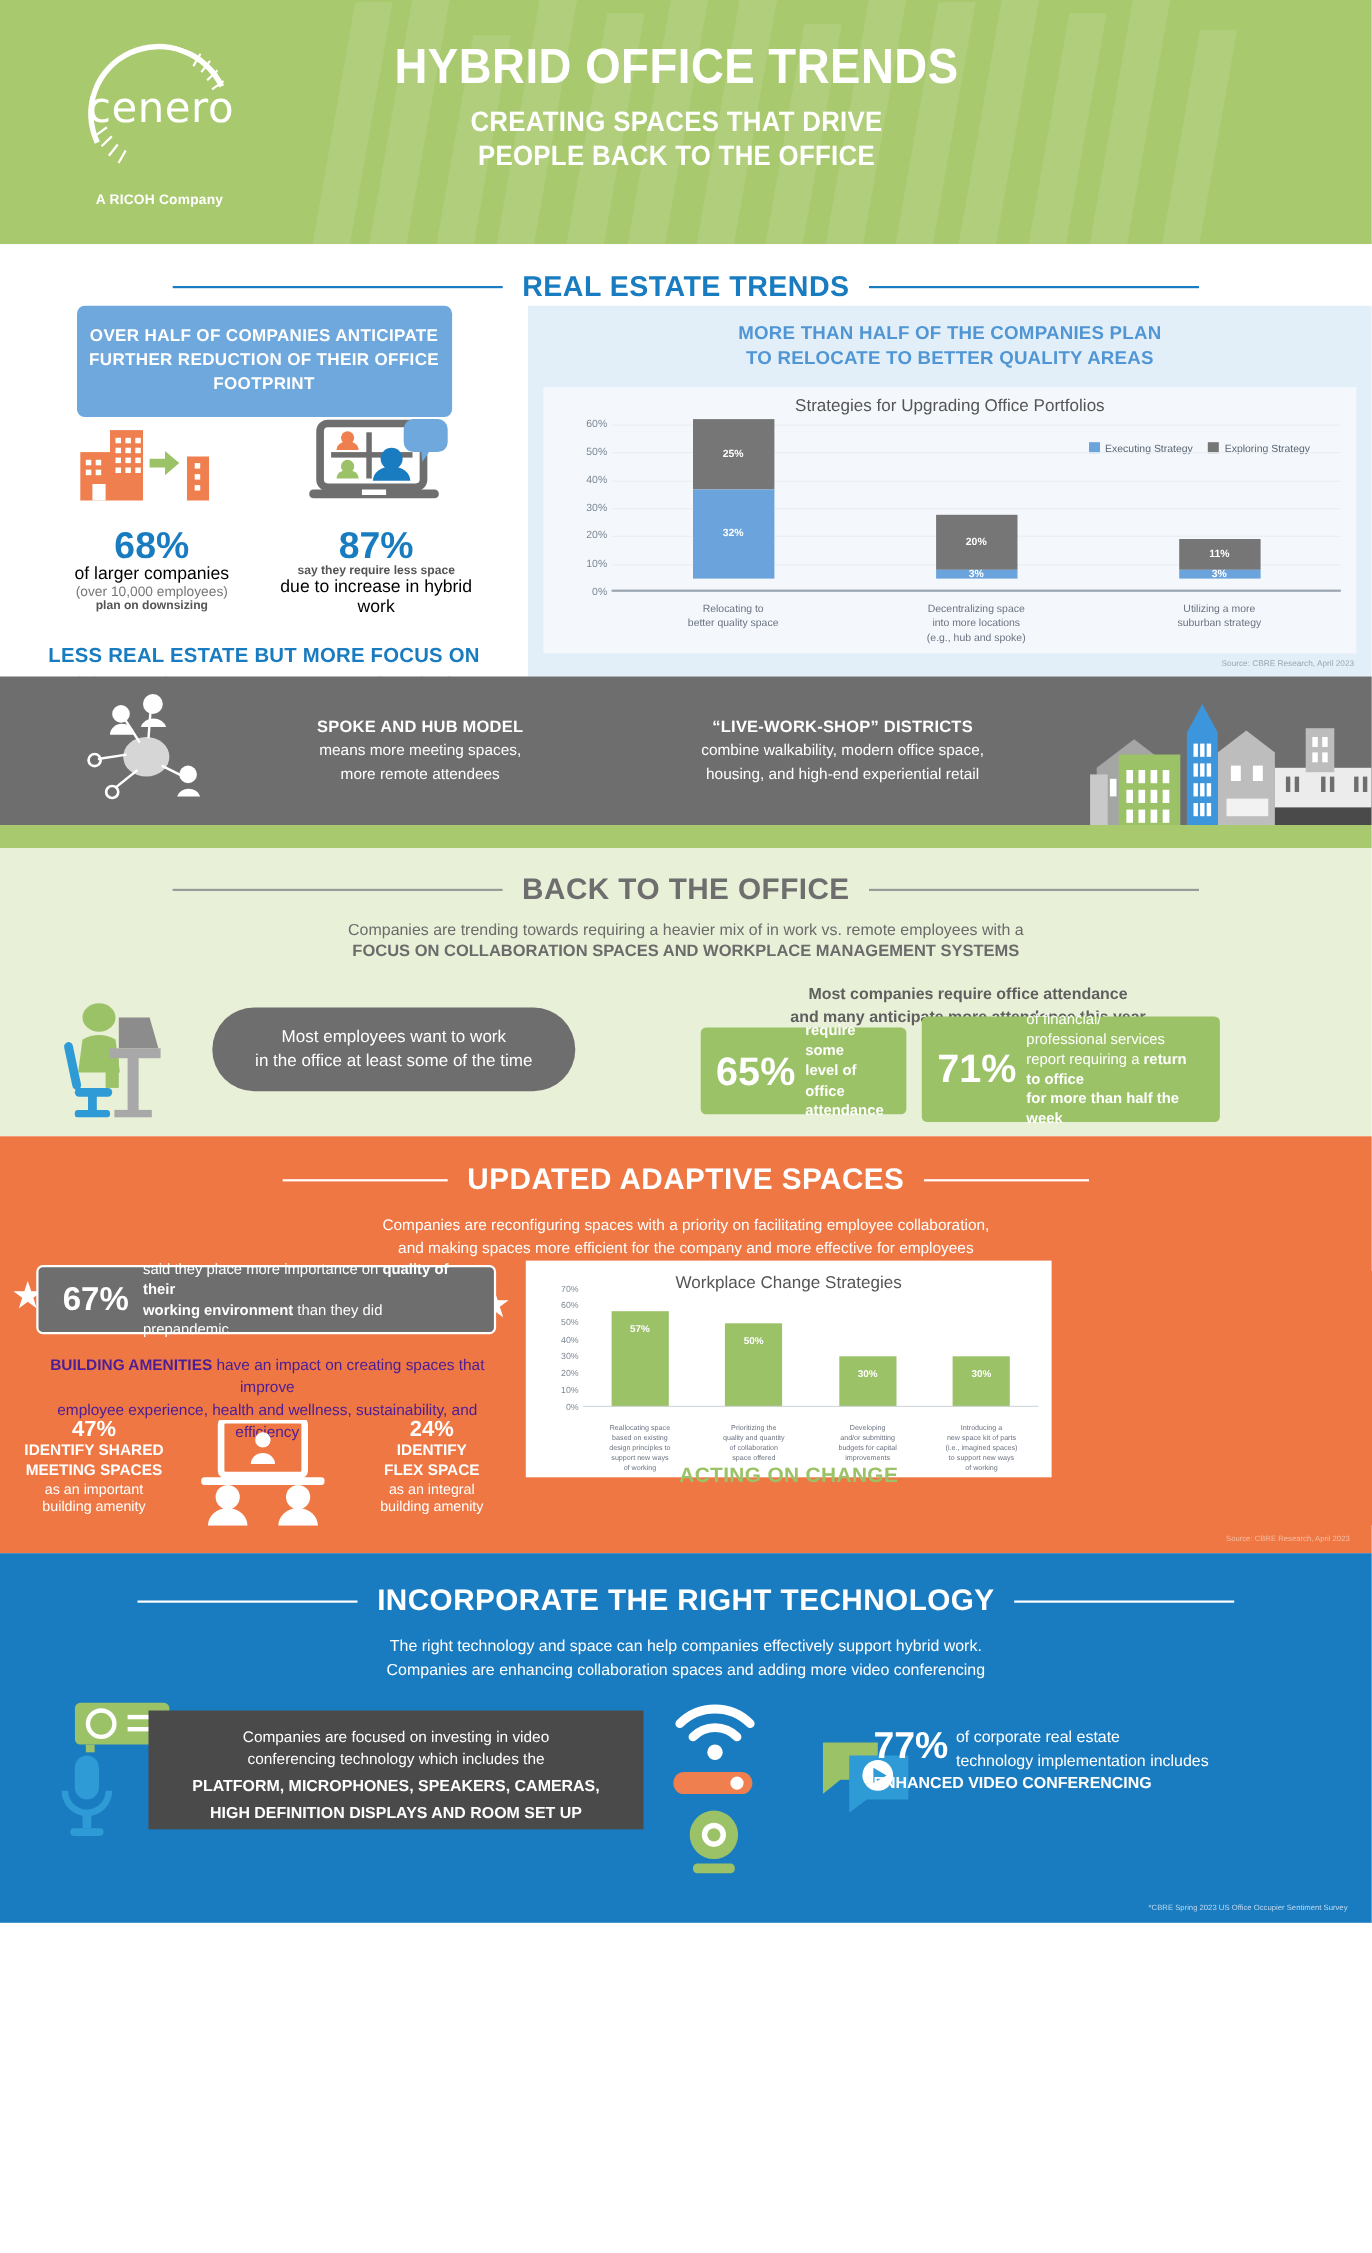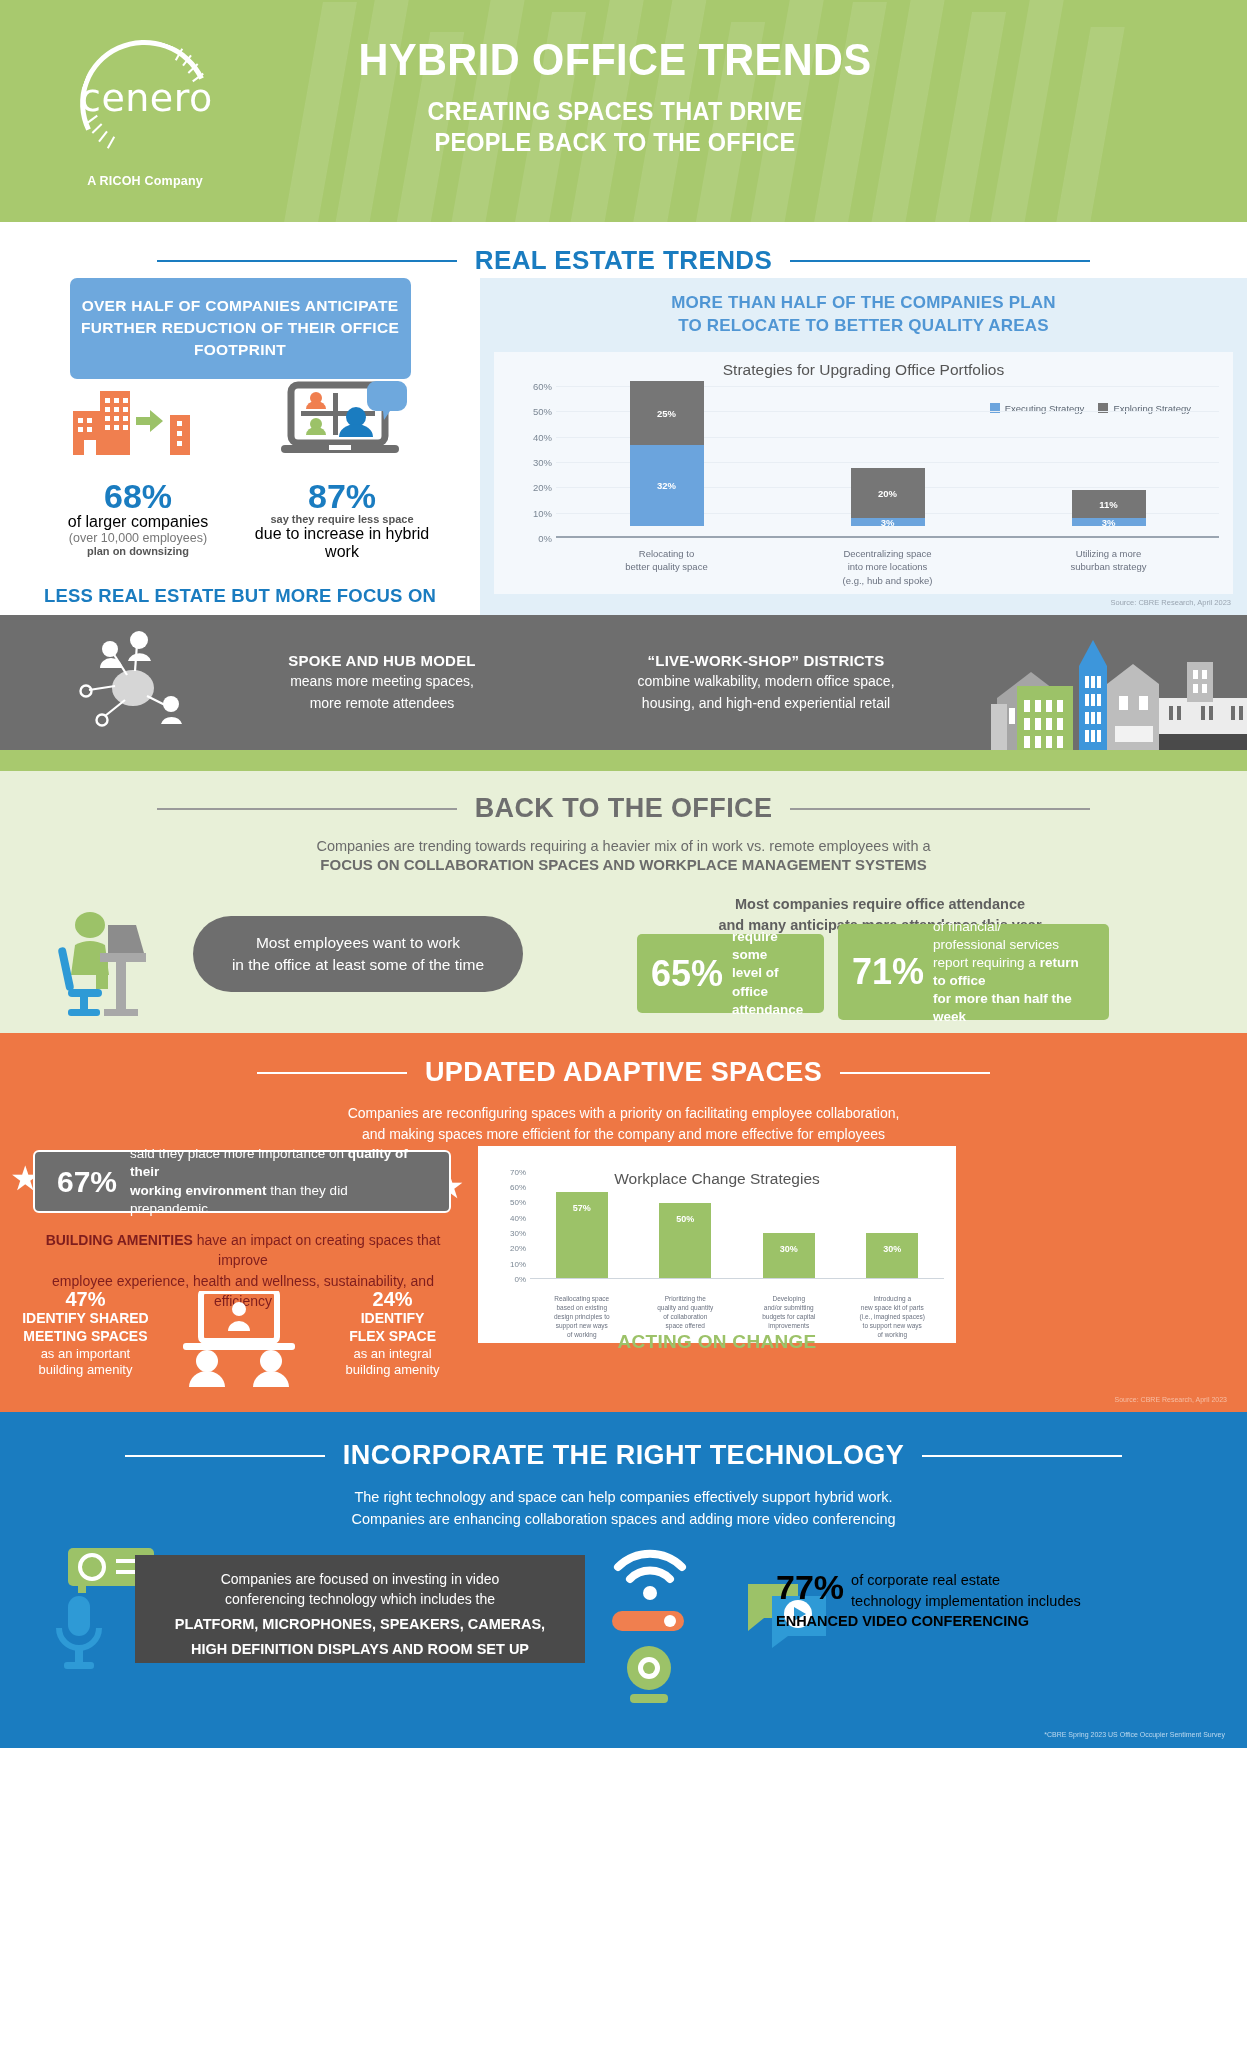--- a/index.html
+++ b/index.html
@@ -152,32 +152,32 @@
   .quote {
     position:absolute; left:33px; top:117px; width:418px; height:63px;
     background:#6e6e6e; border-radius:6px; border:2px solid #fff;
     display:flex; align-items:center; color:#fff; padding:0 22px;
   }
   .quote .pc { font-size:30px; font-weight:bold; margin-right:13px; }
   .quote .q { font-size:13.5px; line-height:1.36; }
   .star { position:absolute; color:#fff; font-size:34px; line-height:1; }
   .amen {
     position:absolute; left:28px; top:197px; width:430px; text-align:center;
-    color:#7f1d1d; font-size:14px; line-height:1.45;
+    color:#4c1d95; font-size:14px; line-height:1.45;
   }
   .amen b { font-weight:bold; }
   .amrow { position:absolute; left:14px; top:256px; width:450px; display:flex; align-items:flex-start; }
   .amcol { flex:1; text-align:center; color:#fff; }
   .amcol .n { font-size:20px; font-weight:bold; line-height:1.05; }
   .amcol .t { font-size:14px; font-weight:bold; line-height:1.27; }
   .amcol .s { font-size:13px; line-height:1.3; }
   .wcs-card {
     position:absolute; left:478px; top:113px; width:478px; height:197px; background:#fff;
   }
-  .wcs-title { text-align:center; font-size:15.5px; color:#555; padding-top:24px; }
+  .wcs-title { text-align:center; font-size:15.5px; color:#555; padding-top:12px; }
   .wplot { position:absolute; left:52px; top:26px; right:12px; bottom:64px; }
   .wy { position:absolute; left:-46px; top:0; bottom:0; width:42px; }
   .wy span { position:absolute; right:0; font-size:8px; color:#7b8794; transform:translateY(-50%); }
   .wbars { position:absolute; inset:0; display:flex; }
   .wg { flex:1; position:relative; }
   .wbar { position:absolute; bottom:0; left:50%; transform:translateX(-50%); width:52px; background:#9cc268; }
   .wbar span { position:absolute; left:0; right:0; top:11px; text-align:center; color:#fff; font-size:9px; font-weight:bold; }
   .wxl { position:absolute; left:52px; right:12px; bottom:4px; display:flex; }
   .wxl div { flex:1; text-align:center; font-size:6.5px; color:#6b7280; line-height:1.4; }
   .acting {
@@ -191,21 +191,21 @@
   .tech .sec-head { padding-top:28px; }
   .tech .sec-head h2 { color:#fff; font-size:27px; }
   .tech .sec-head .rule { background:#fff; flex:0 0 200px; }
   .tech .intro { text-align:center; color:#fff; margin-top:16px; font-size:14.5px; line-height:1.5; }
   .darkbox {
     position:absolute; left:135px; top:143px; width:450px; height:108px;
     background:#4a4a4a; color:#fff; text-align:center; padding:14px 16px;
   }
   .darkbox .a { font-size:14px; line-height:1.45; }
   .darkbox .b { font-size:14.5px; font-weight:bold; line-height:1.45; margin-top:4px; }
-  .right77 { position:absolute; left:776px; top:158px; width:330px; color:#000000; }
+  .right77 { position:absolute; left:794px; top:158px; width:330px; color:#ffffff; }
   .right77 .num { font-size:34px; font-weight:bold; float:left; margin-right:7px; line-height:1; }
   .right77 .l { font-size:14.5px; line-height:1.42; }
   .foot-src { position:absolute; right:22px; bottom:10px; font-size:7px; color:#bcd9ef; }
 </style>
 </head>
 <body>
 
 <div class="page">
 
   <div class="header">

